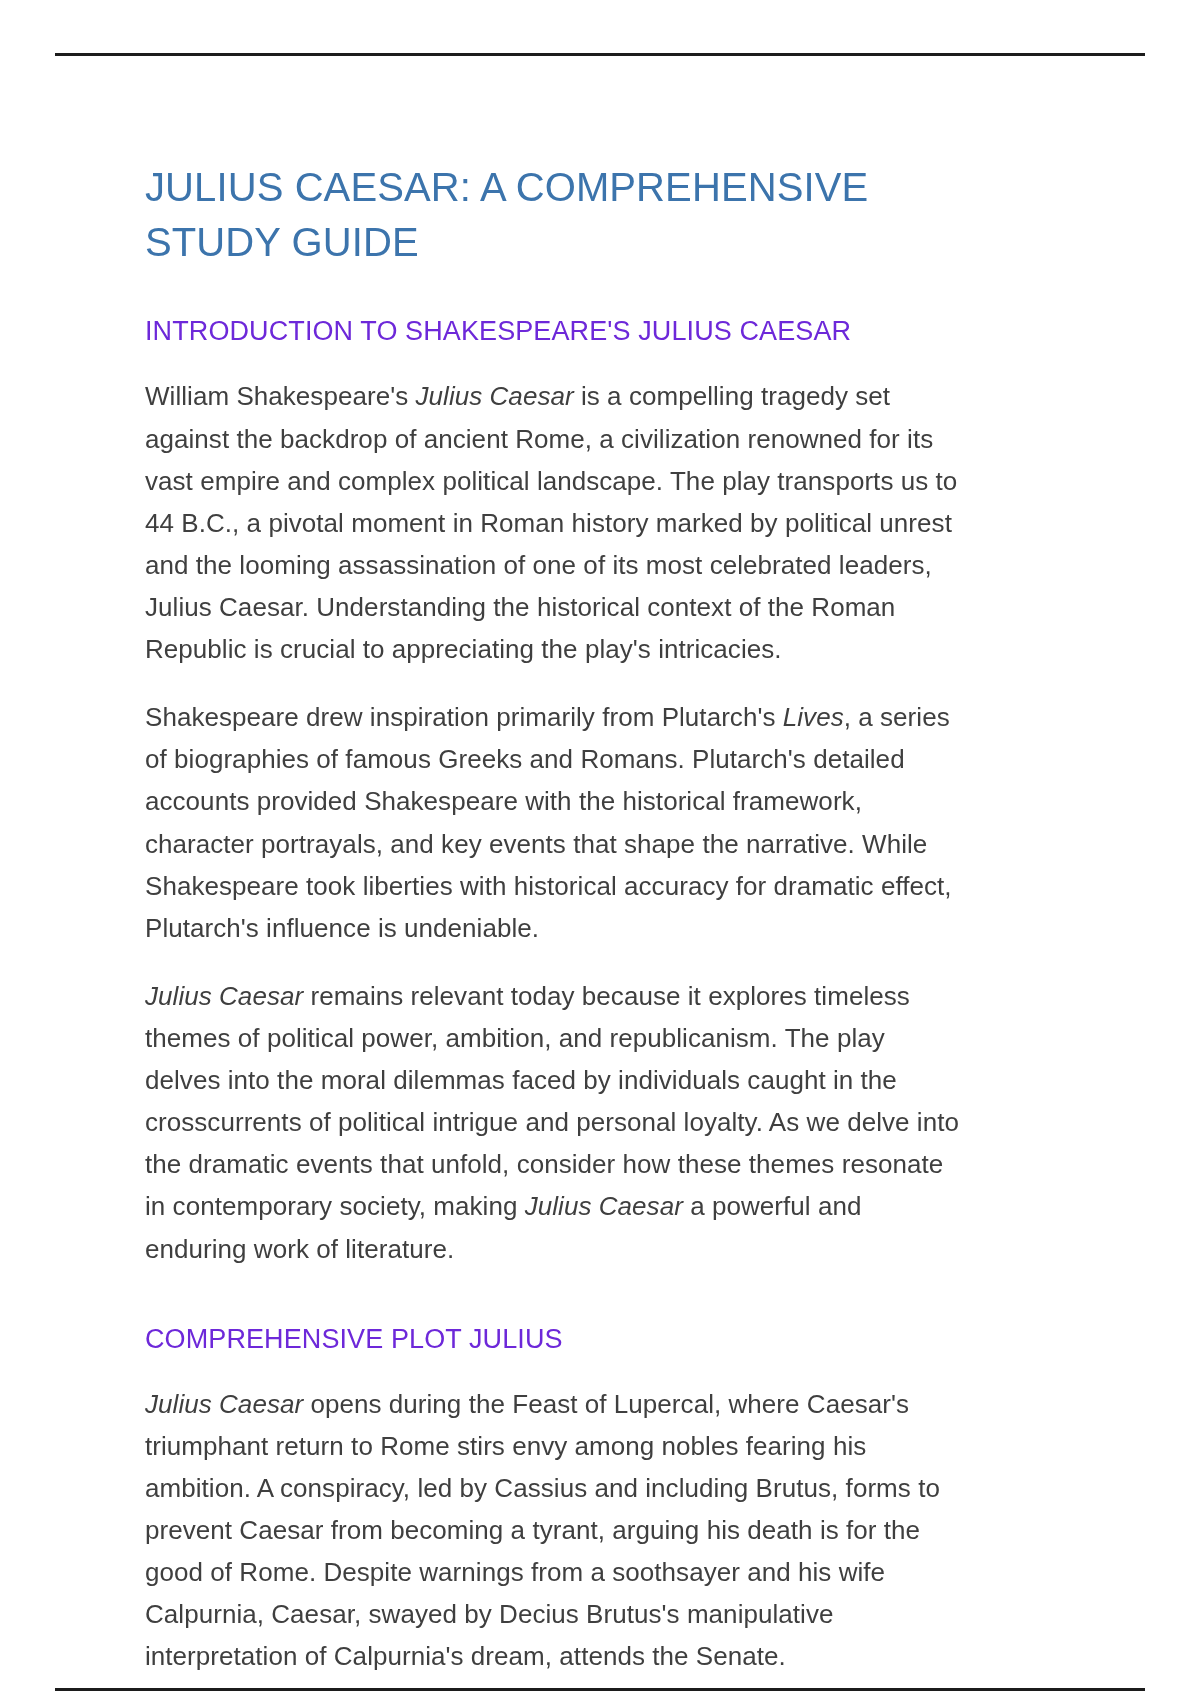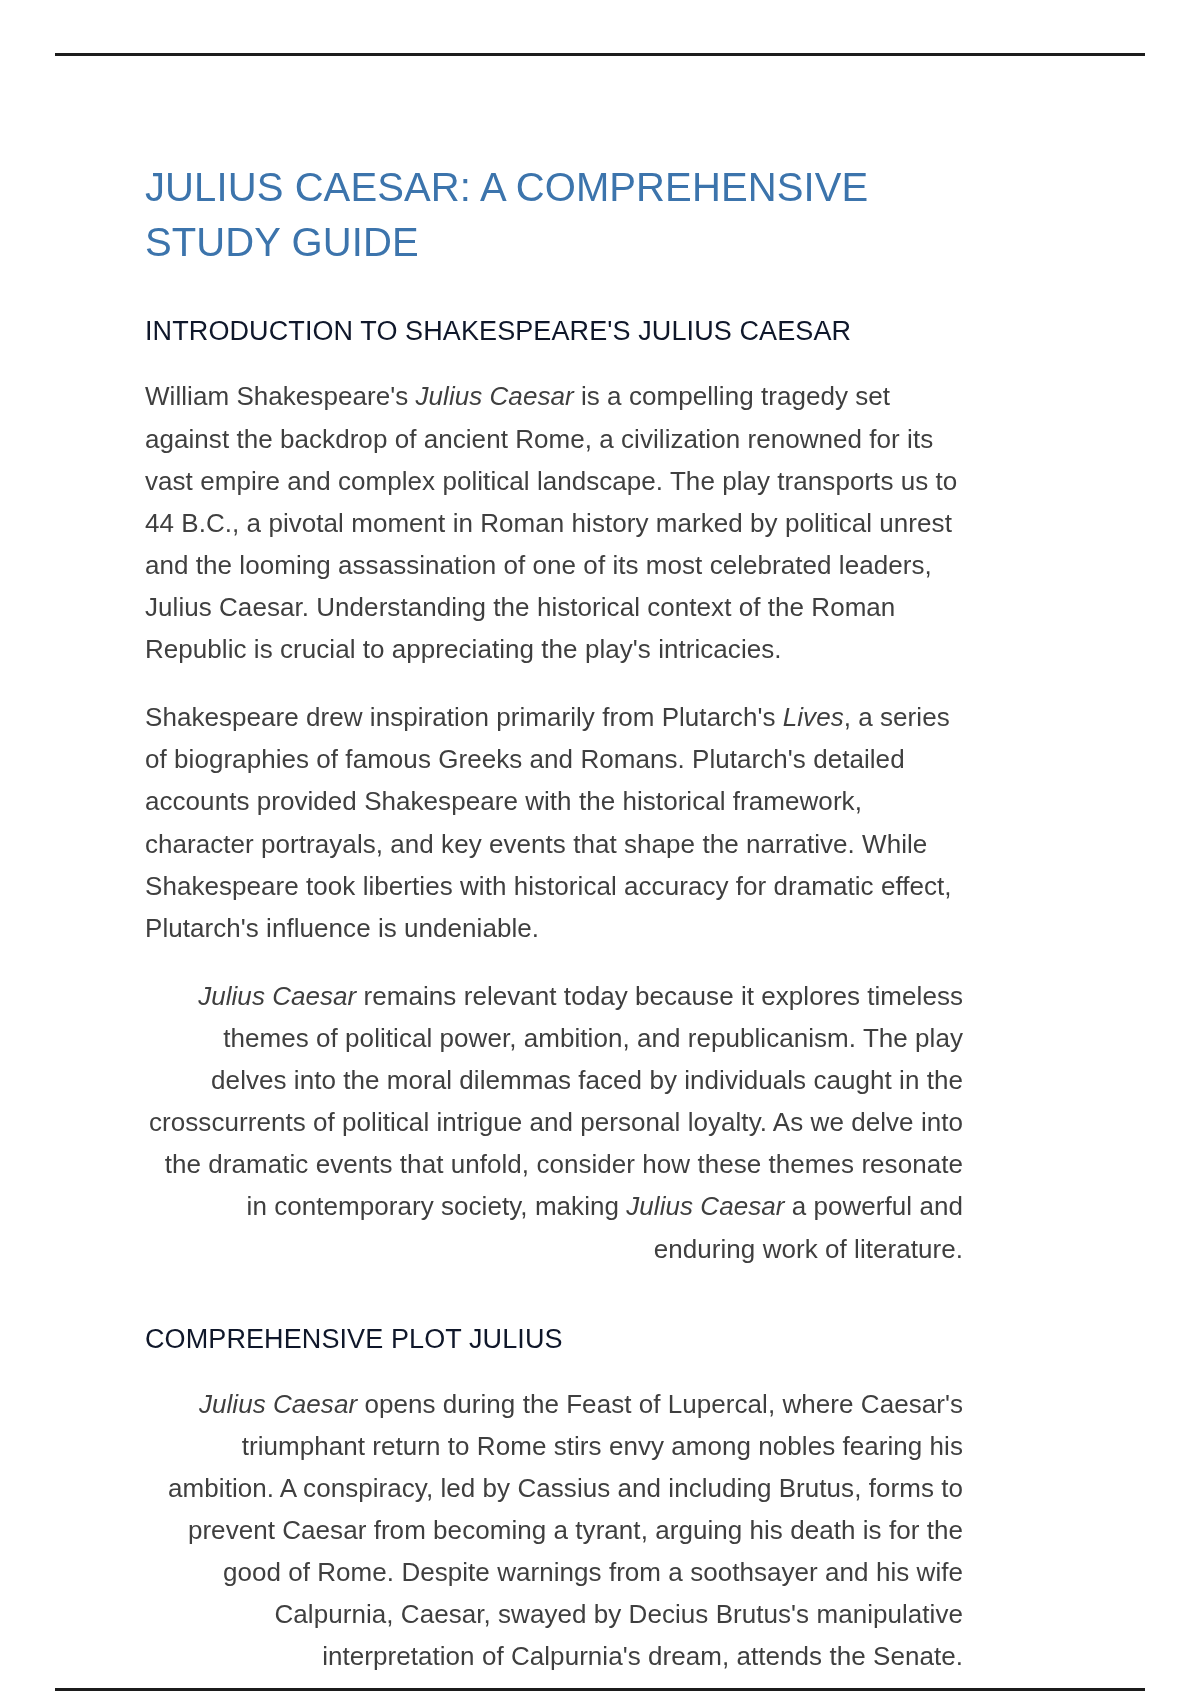--- a/index.html
+++ b/index.html
@@ -46,40 +46,39 @@
     color: #3c74ac;
     letter-spacing: 0.1px;
     margin: 0 0 44px 0;
     max-width: 760px;
   }
 
   .section-heading {
     font-size: 27px;
     line-height: 1.3;
     font-weight: 400;
-    color: #0f172a;
+    color: #6d28d9;
     letter-spacing: 0.1px;
     margin: 0 0 26px 0;
   }
 
   .section-heading.spaced-above {
     margin-top: 52px;
   }
 
   p.body-text {
     font-size: 26px;
     line-height: 1.62;
     color: #3f3f3f;
     margin: 0 0 26px 0;
     letter-spacing: 0.05px;
   }
 
   p.body-text:last-child {
     margin-bottom: 0;
-    text-align: right;
   }
 
   .it {
     font-style: italic;
   }
 </style>
 </head>
 <body>
 
 <div class="page">

